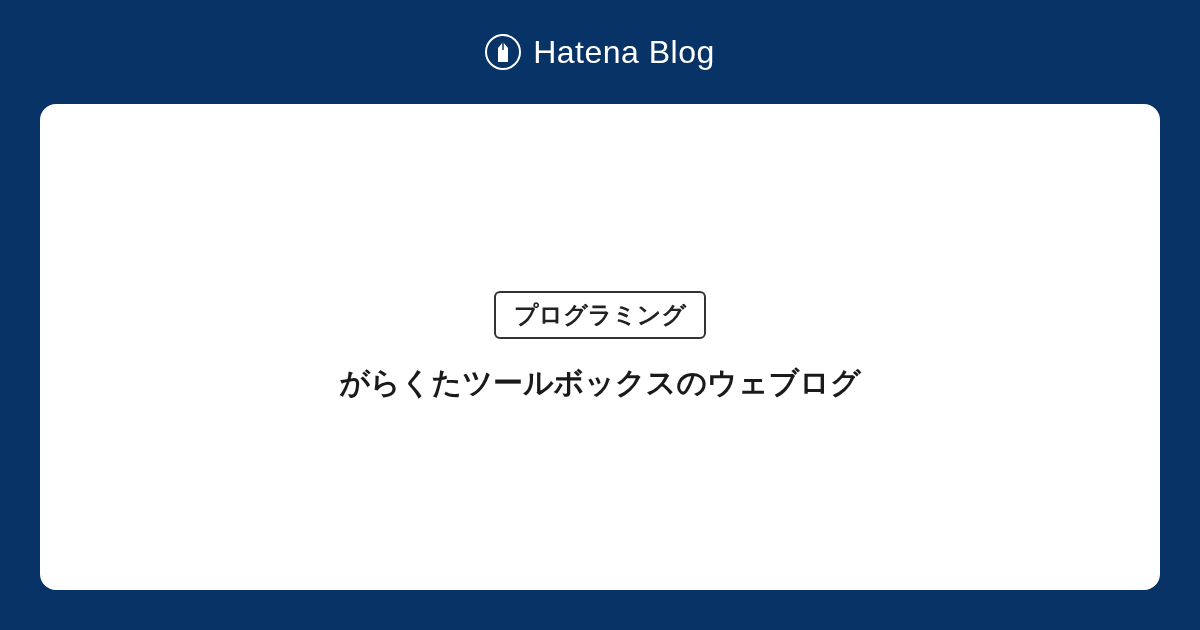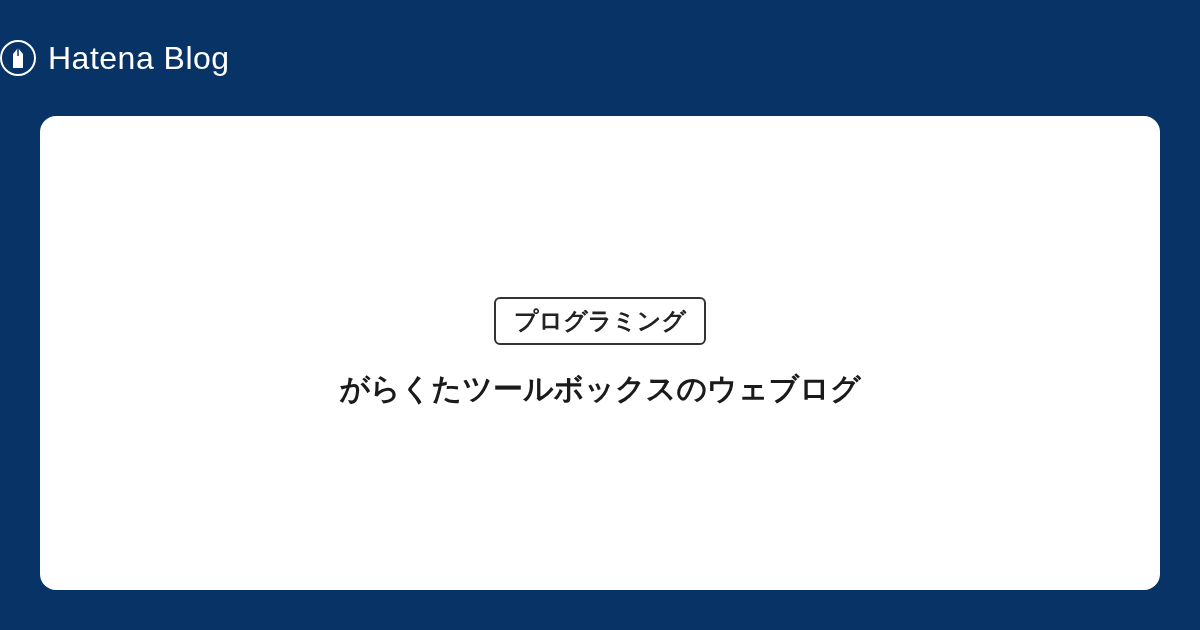--- a/index.html
+++ b/index.html
@@ -10,23 +10,24 @@
     body {
       width: 1200px;
       height: 630px;
       background: #073366;
       font-family: -apple-system, BlinkMacSystemFont, "Segoe UI", "Hiragino Sans", "Hiragino Kaku Gothic ProN", Meiryo, sans-serif;
       display: flex;
       flex-direction: column;
       overflow: hidden;
     }
     .header {
-      height: 116px;
+      height: 104px;
       display: flex;
       align-items: center;
+      justify-content: center;
       gap: 12px;
     }
     .logo-icon {
       width: 36px;
       height: 36px;
       border: 2.5px solid #fff;
       border-radius: 50%;
       display: flex;
       align-items: center;
       justify-content: center;

